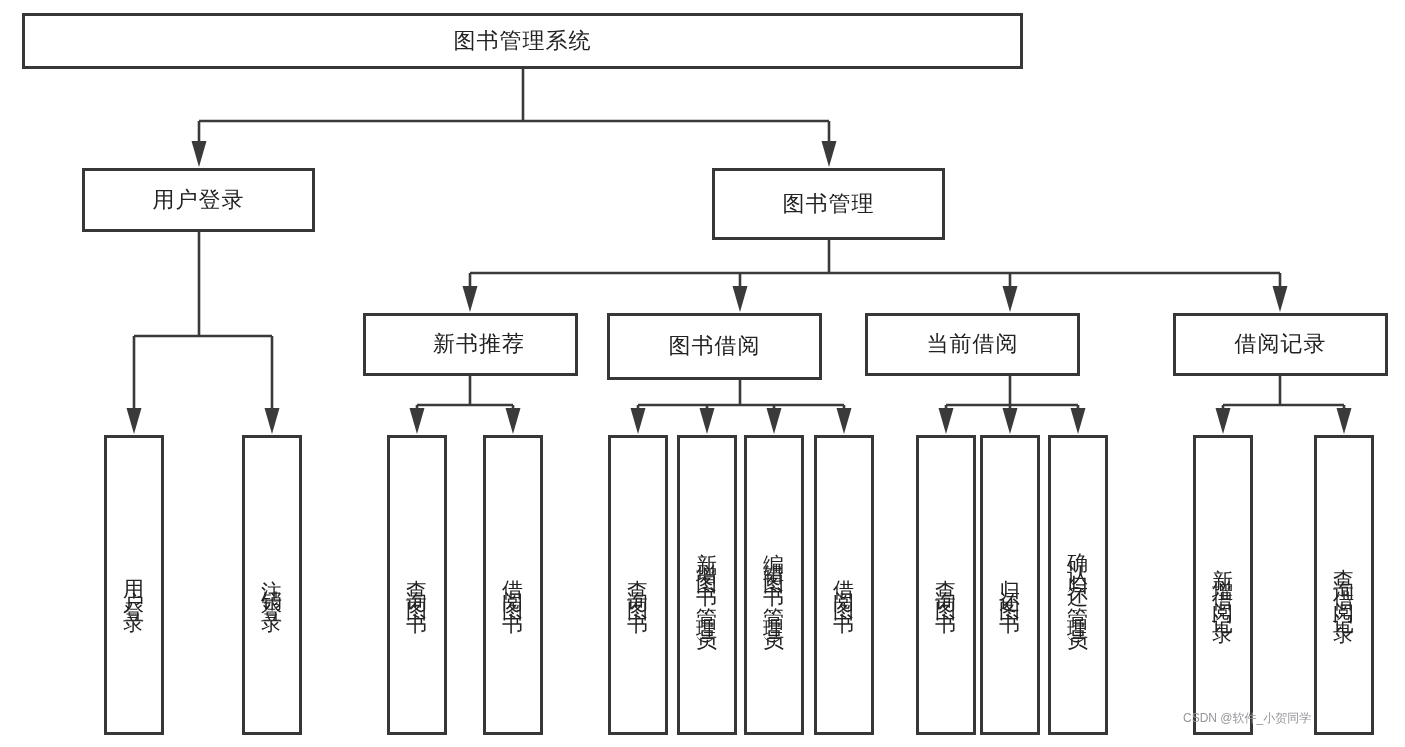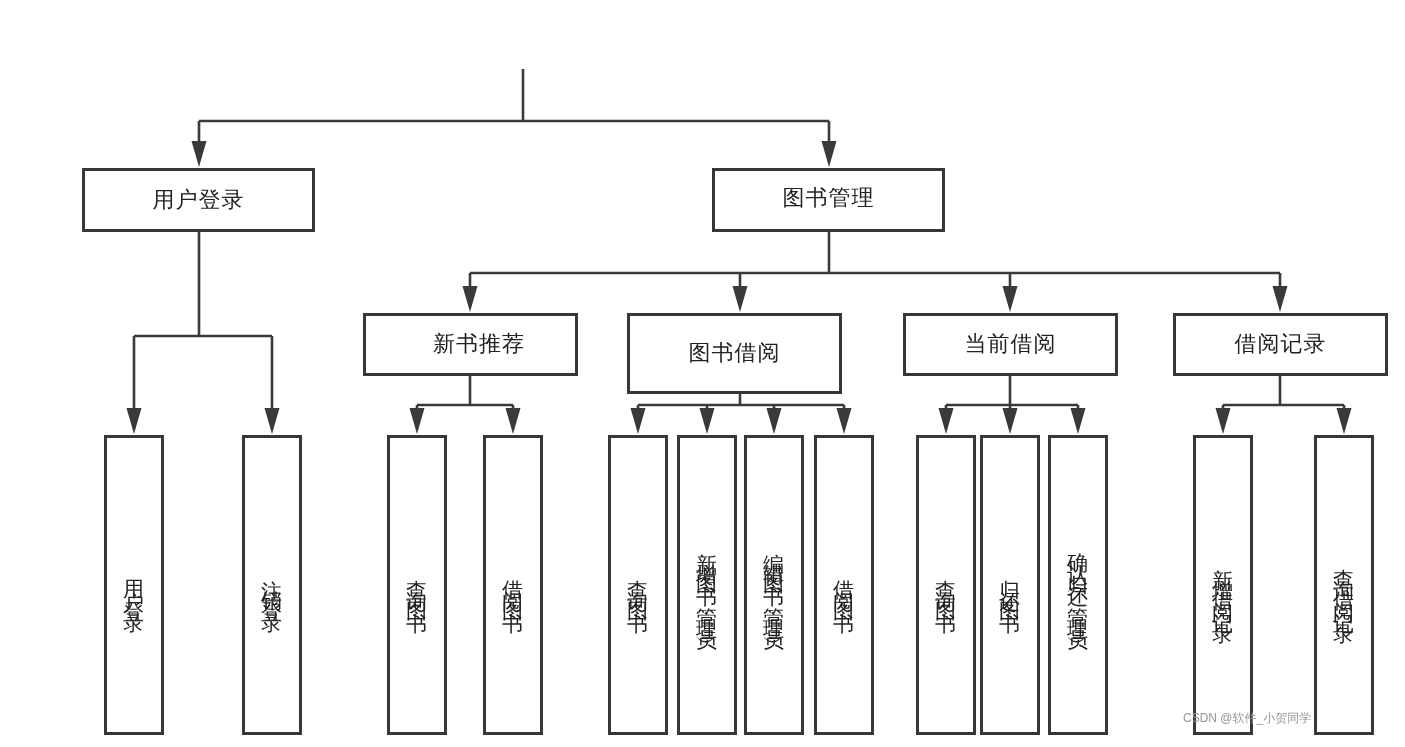--- a/index.html
+++ b/index.html
@@ -93,27 +93,28 @@
       <polygon points="766.5,408 781.5,408 774,434"></polygon>
       <polygon points="836.5,408 851.5,408 844,434"></polygon>
       <polygon points="938.5,408 953.5,408 946,434"></polygon>
       <polygon points="1002.5,408 1017.5,408 1010,434"></polygon>
       <polygon points="1070.5,408 1085.5,408 1078,434"></polygon>
       <polygon points="1215.5,408 1230.5,408 1223,434"></polygon>
       <polygon points="1336.5,408 1351.5,408 1344,434"></polygon>
     </g>
   </svg>
 
+  <div class="node node-h" style="left:22px; top:13px; width:1001px; height:56px;">图书管理系统</div>
 
   <div class="node node-h" style="left:82px; top:168px; width:233px; height:64px;">用户登录</div>
-  <div class="node node-h" style="left:712px; top:168px; width:233px; height:64px;font-family:Liberation Mono, monospace;">图书管理</div>
+  <div class="node node-h" style="left:712px; top:168px; width:233px; height:72px;">图书管理</div>
 
   <div class="node node-h" style="left:363px; top:313px; width:215px; height:63px;padding-left:17px;">新书推荐</div>
-  <div class="node node-h" style="left:627px; top:313px; width:215px; height:81px;">图书借阅</div>
-  <div class="node node-h" style="left:903px; top:313px; width:215px; height:63px;">当前借阅</div>
+  <div class="node node-h" style="left:607px; top:313px; width:215px; height:67px;">图书借阅</div>
+  <div class="node node-h" style="left:865px; top:313px; width:215px; height:63px;">当前借阅</div>
   <div class="node node-h" style="left:1173px; top:313px; width:215px; height:63px;font-family:Liberation Serif, serif;">借阅记录</div>
 
   <div class="node node-v" style="left:104px; top:435px; width:60px; height:300px;">用户登录</div>
   <div class="node node-v" style="left:242px; top:435px; width:60px; height:300px;">注销登录</div>
 
   <div class="node node-v" style="left:387px; top:435px; width:60px; height:300px;">查询图书</div>
   <div class="node node-v" style="left:483px; top:435px; width:60px; height:300px;">借阅图书</div>
 
   <div class="node node-v" style="left:608px; top:435px; width:60px; height:300px;">查询图书</div>
   <div class="node node-v" style="left:677px; top:435px; width:60px; height:300px;">新增图书（管理员）</div>

